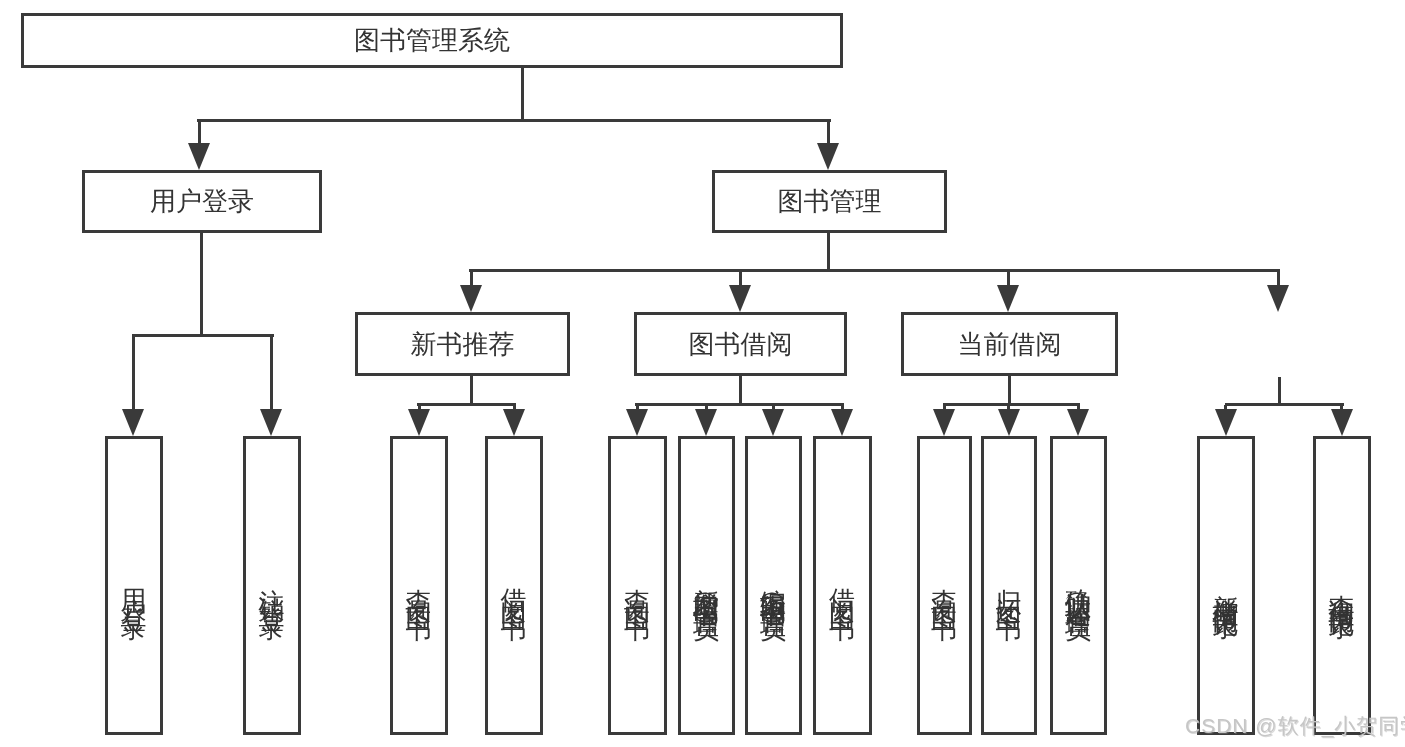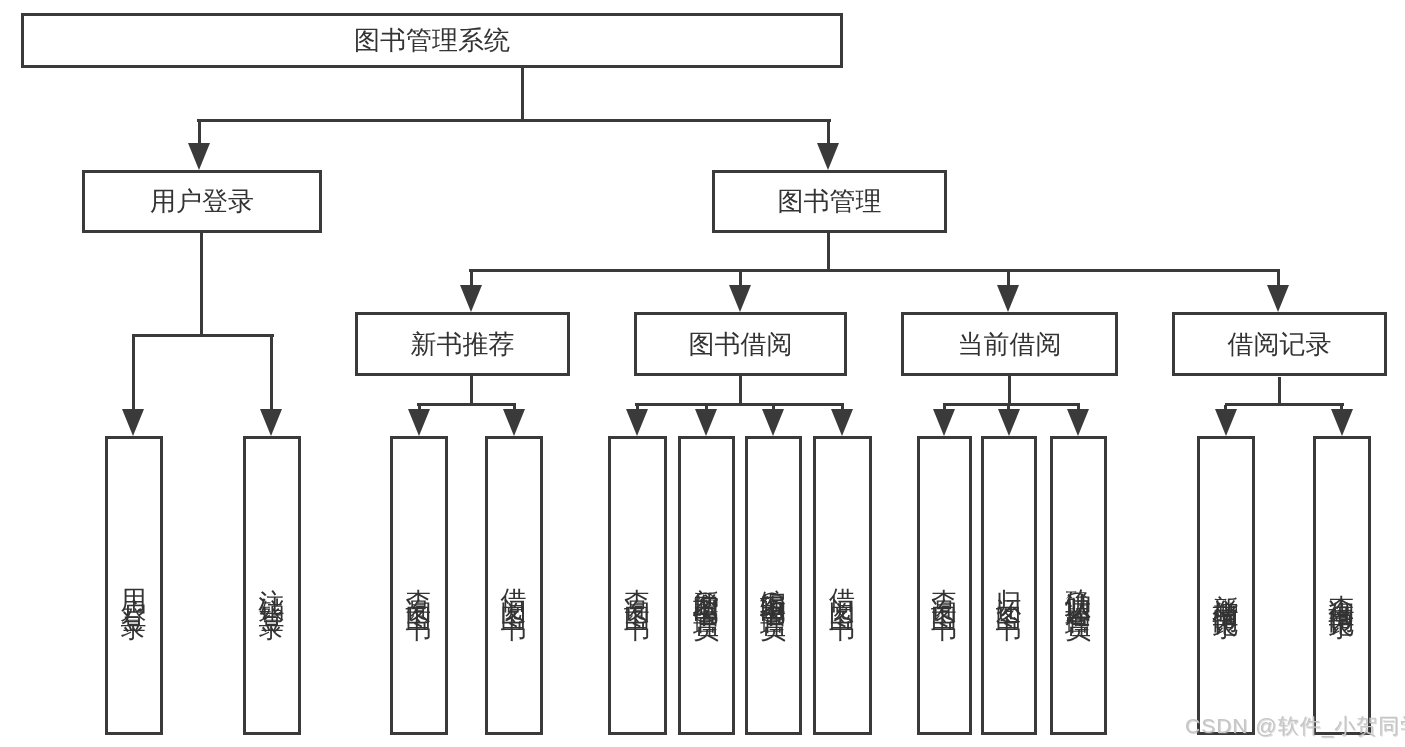--- a/index.html
+++ b/index.html
@@ -100,23 +100,20 @@
 
   <div class="box" style="left:355px;top:312px;width:215px;height:64px">
     <span class="lbl">新书推荐</span>
   </div>
   <div class="box" style="left:901px;top:312px;width:217px;height:64px">
     <span class="lbl">当前借阅</span>
   </div>
   <div class="box" style="left:634px;top:312px;width:213px;height:64px">
     <span class="lbl">图书借阅</span>
   </div>
-  <div class="box" style="left:1172px;top:312px;width:215px;height:64px">
-    <span class="lbl">借阅记录</span>
-  </div>
 
   <div class="vline" style="left:470px;top:376px;width:3px;height:30px"></div>
   <div class="hline" style="left:417px;top:403px;width:99px;height:3px"></div>
   <div class="vline" style="left:418px;top:405px;width:3px;height:5px"></div>
   <div class="ahead" style="left:408px;top:409px"></div>
   <div class="vline" style="left:513px;top:405px;width:3px;height:5px"></div>
   <div class="ahead" style="left:503px;top:409px"></div>
 
   <div class="vline" style="left:739px;top:376px;width:3px;height:30px"></div>
   <div class="hline" style="left:635px;top:403px;width:209px;height:3px"></div>

